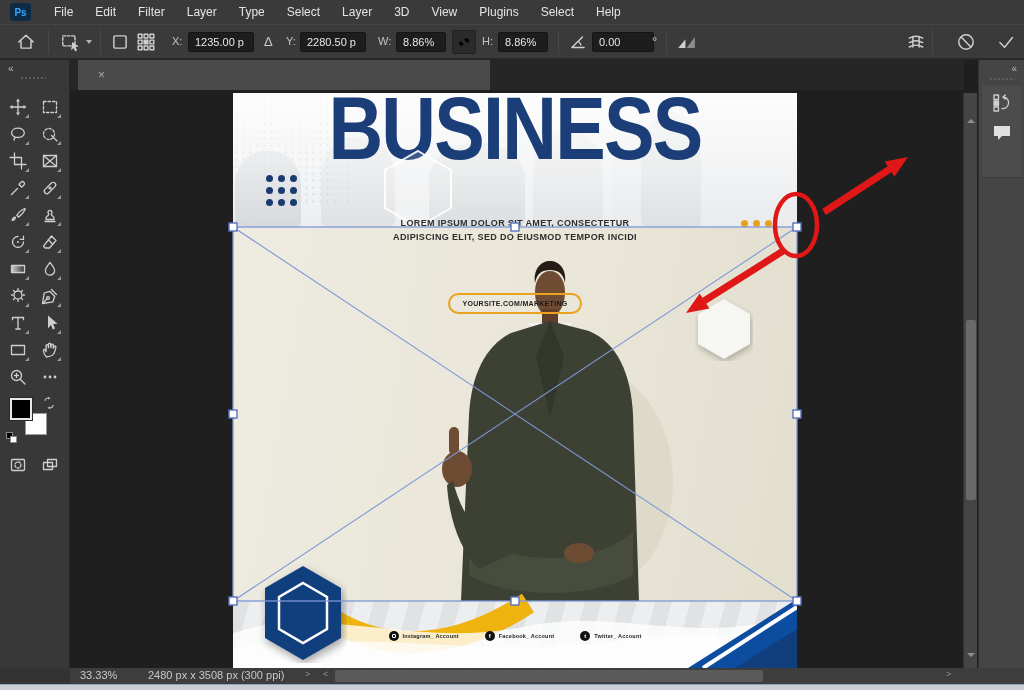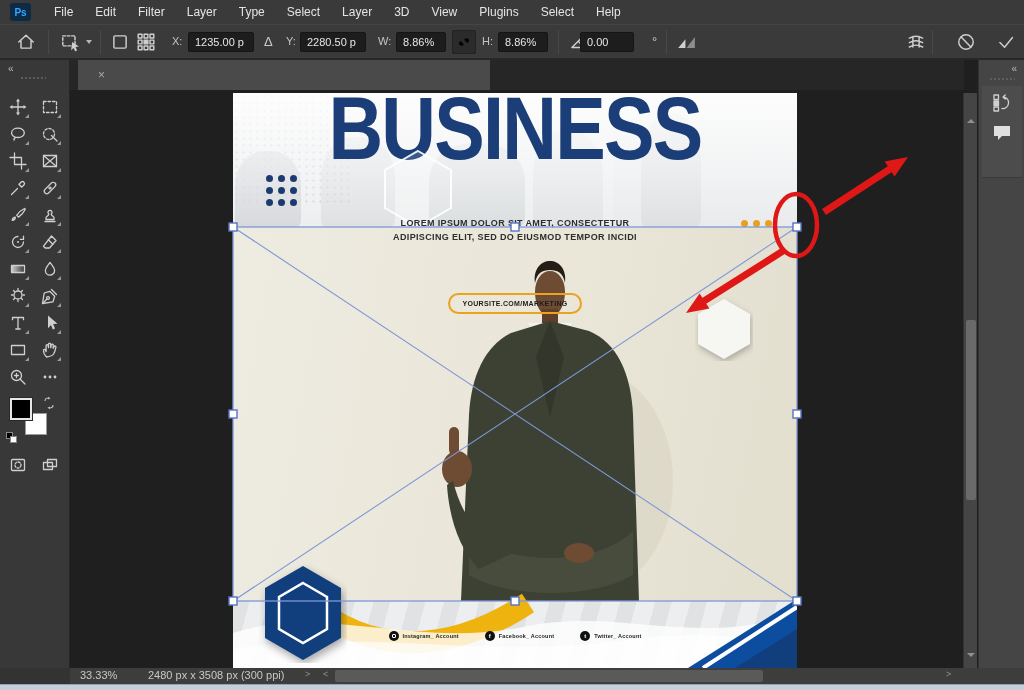--- a/index.html
+++ b/index.html
@@ -150,21 +150,21 @@
         </svg>
     </div>
     <span class="ob-label" style="left:482px">H:</span>
     <div class="ob-field" style="left:498px; width:50px">8.86%</div>
     <div class="ob-div" style="left:558px"></div>
     <div class="ob-ico" style="left:568px">
       <svg viewBox="0 0 18 18">
           <path d="M3.5 14L13 4.5M3.5 14h11M9.5 8.5a6 6 0 012 3"></path>
         </svg>
     </div>
-    <div class="ob-field" style="left:580px; width:54px">0.00</div>
+    <div class="ob-field" style="left:592px; width:62px">0.00</div>
     <span class="ob-glyph" style="left:652px">°</span>
     <div class="ob-div" style="left:666px"></div>
     <div class="ob-ico" style="left:676px">
       <svg viewBox="0 0 18 18">
           <path fill="#cfcfcf" stroke="none" d="M2 14.5h6.5v-8z"></path>
           <path fill="#8d8d8d" stroke="none" d="M9.5 14.5H17v-10z"></path>
         </svg>
     </div>
     <div class="ob-ico" style="left:906px">
       <svg viewBox="0 0 18 18" stroke-width="1.1">

